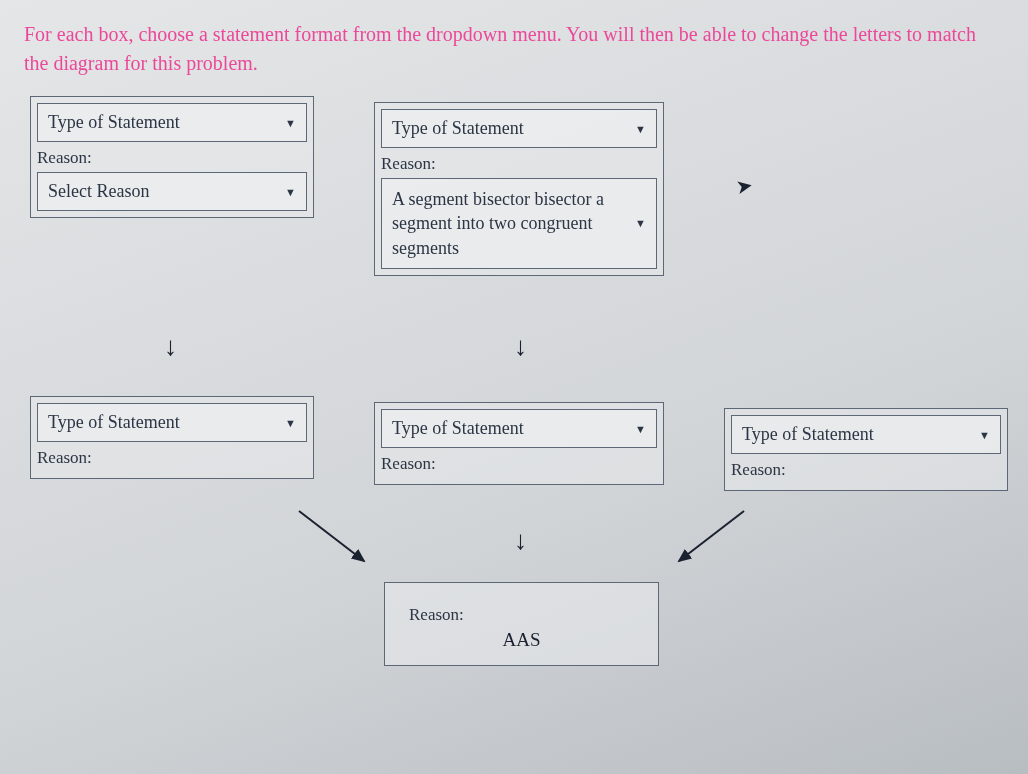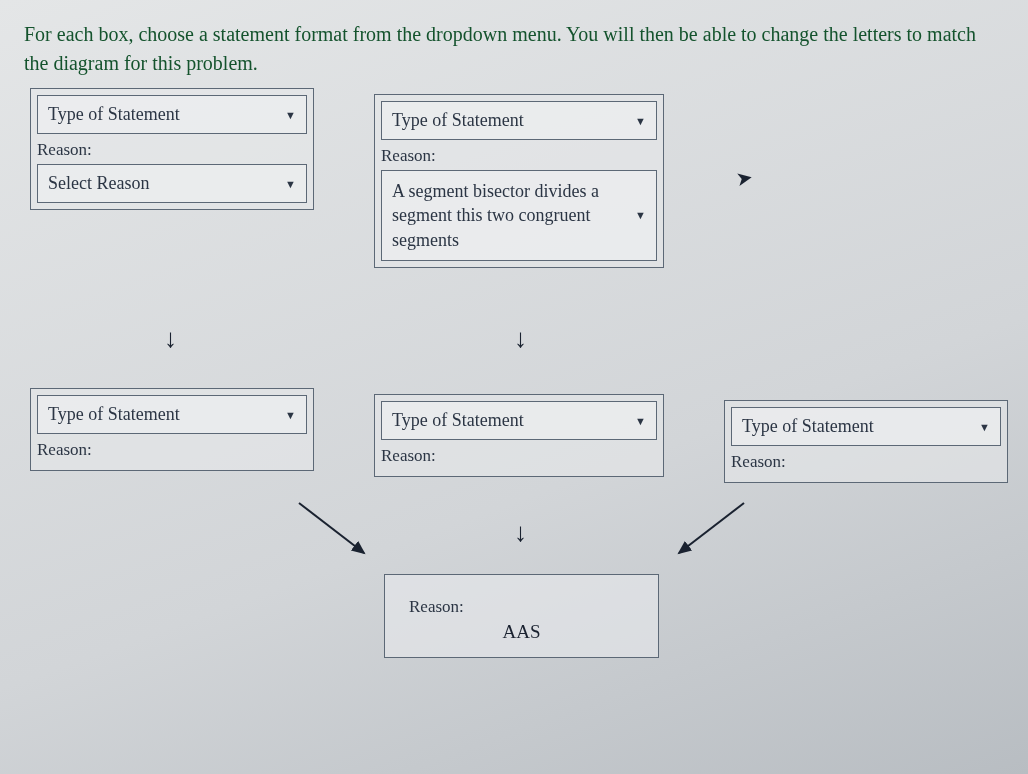--- a/index.html
+++ b/index.html
@@ -10,22 +10,22 @@
     height: 774px;
     font-family: Georgia, 'Times New Roman', serif;
     background: linear-gradient(160deg, #e4e6e7 0%, #d2d5d8 60%, #b8bdc2 100%);
     color: #1a2230;
     position: relative;
     overflow: hidden;
   }
   .instructions {
     font-size: 20px;
     line-height: 1.45;
-    color: #14532d;
-    margin-bottom: 10px;
+    color: #ec4899;
+    margin-bottom: 18px;
     max-width: 980px;
   }
   .canvas {
     position: relative;
     width: 100%;
     height: 640px;
   }
   .node {
     position: absolute;
     border: 1px solid #5c6876;
@@ -118,21 +118,21 @@
     </div>
   </div>
 
   <div class="node" style="left:350px; top:6px; width:290px;">
     <div class="dropdown">
       <span>Type of Statement</span>
       <span class="caret">▼</span>
     </div>
     <div class="reason-label">Reason:</div>
     <div class="dropdown" style="align-items:flex-start;">
-      <span class="reason-text">A segment bisector divides a segment this two congruent segments</span>
+      <span class="reason-text">A segment bisector bisector a segment into two congruent segments</span>
       <span class="caret" style="align-self:center;">▼</span>
     </div>
   </div>
 
   <div class="cursor" style="left:712px; top:78px;">➤</div>
 
   <div class="arrow" style="left:140px; top:236px;">↓</div>
 
   <div class="arrow" style="left:490px; top:236px;">↓</div>
 

